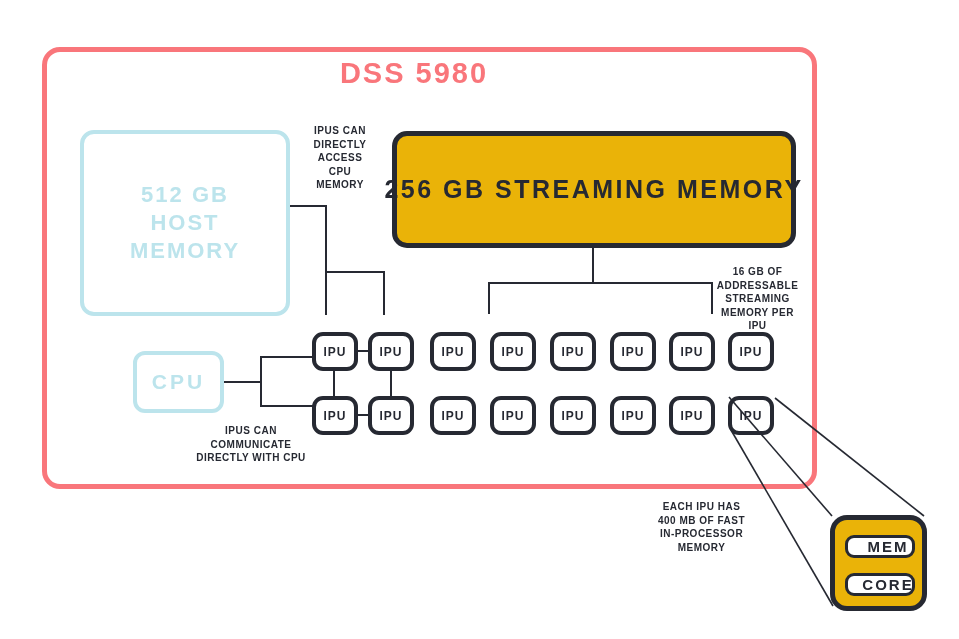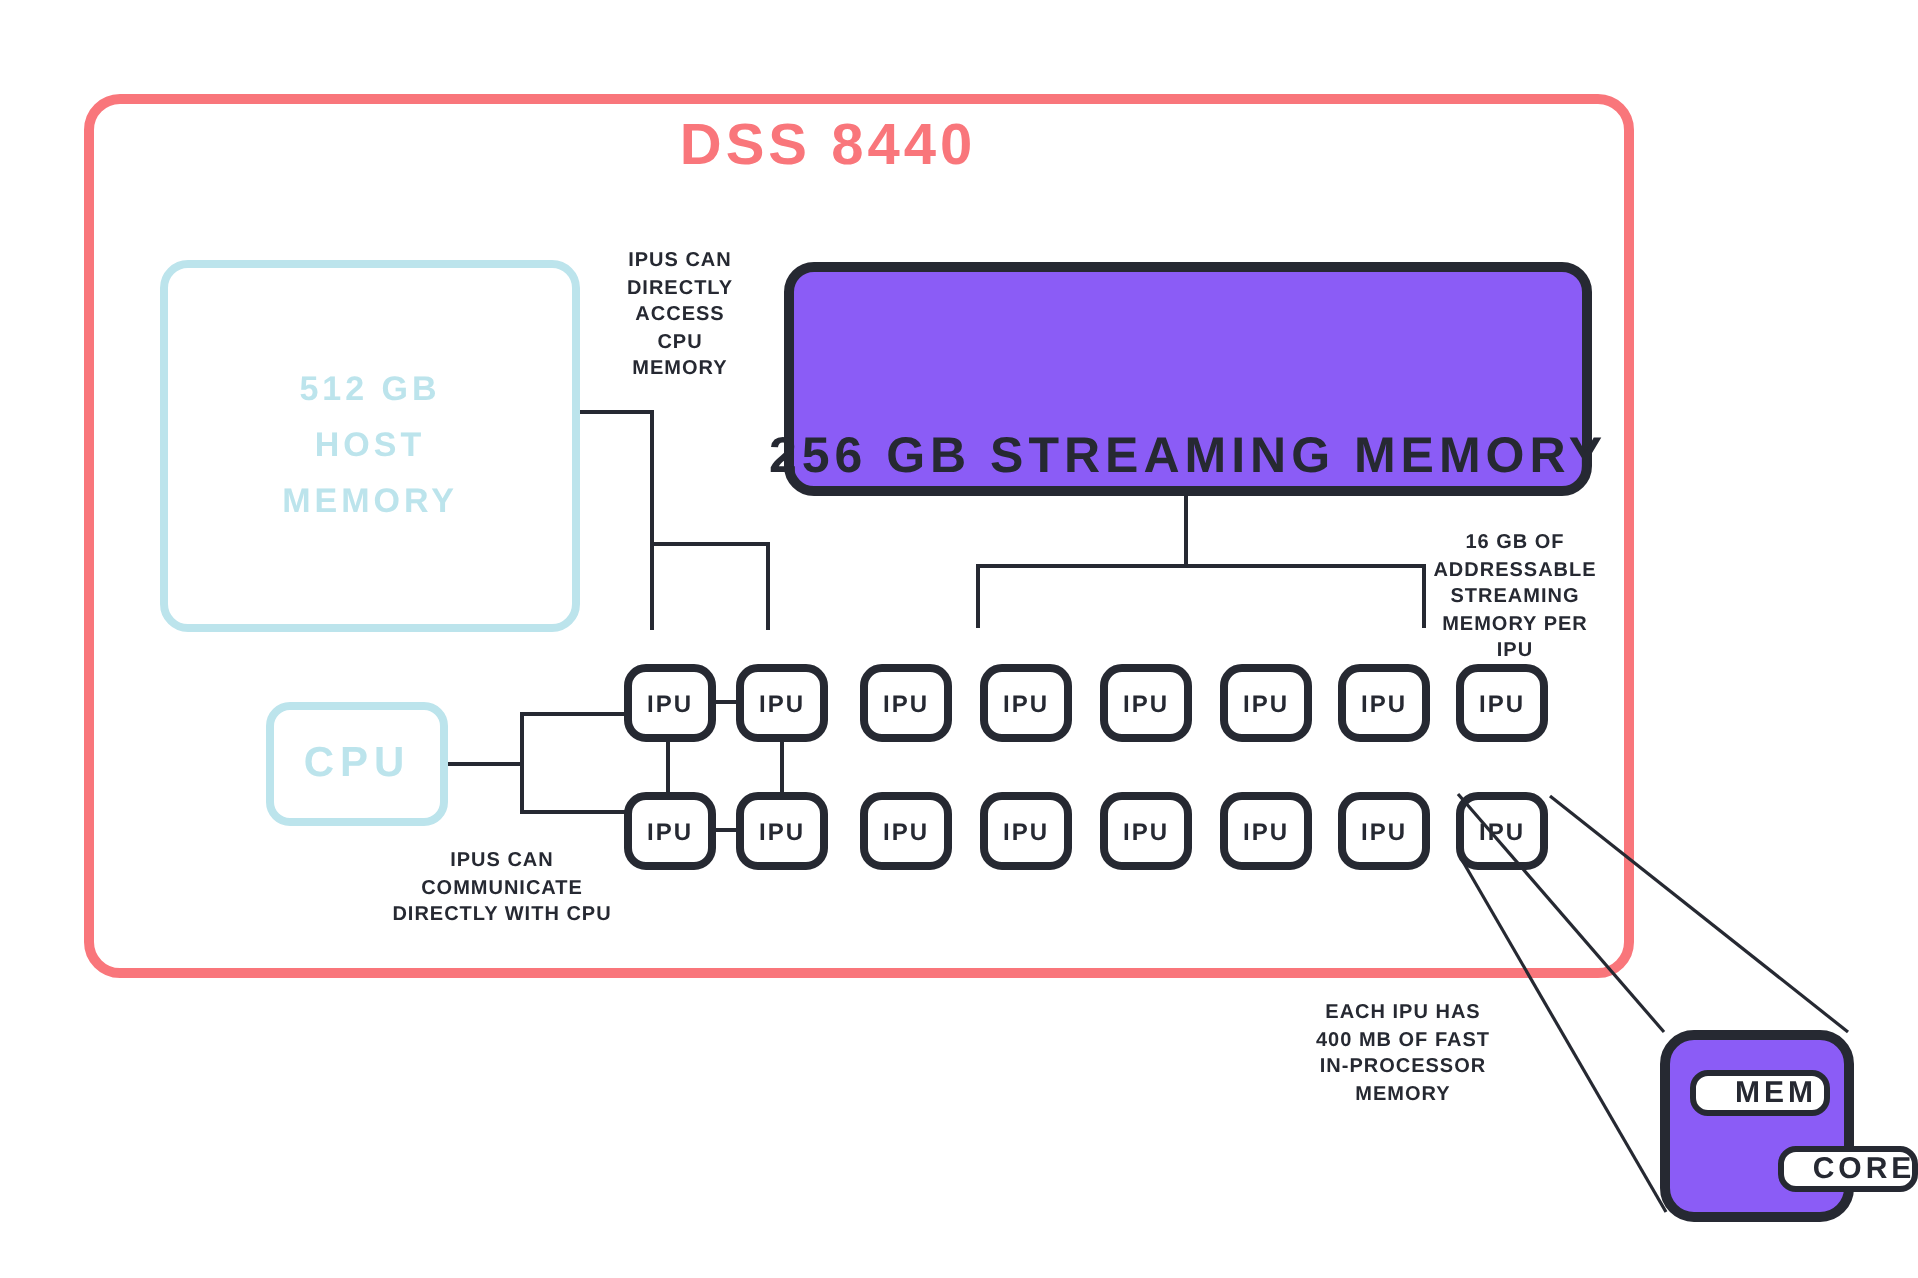--- a/index.html
+++ b/index.html
@@ -11,22 +11,22 @@
   .stage{
     position:relative;width:959px;height:639px;background:#ffffff;overflow:hidden;
     font-family:"Liberation Sans",sans-serif;font-weight:bold;color:var(--dark);
   }
   .abs{position:absolute;box-sizing:border-box;}
   
   .frame{
     border:5px solid var(--accent-pink);border-radius:18px;background:transparent;
   }
   .box-dark{
-    border:5px solid var(--dark);border-radius:15px;background:#8b5cf6;
-    display:flex;align-items:flex-end;justify-content:center;text-align:center;
+    border:5px solid var(--dark);border-radius:15px;background:#eab308;
+    display:flex;align-items:center;justify-content:center;text-align:center;
   }
   .box-blue{
     border:4px solid var(--light-blue);border-radius:14px;background:#ffffff;
     display:flex;align-items:center;justify-content:center;text-align:center;
     color:var(--light-blue);
   }
   .ipu{
     border:4px solid var(--dark);border-radius:11px;background:#ffffff;
     width:46px;height:39px;display:flex;align-items:center;justify-content:center;
     font-size:12px;letter-spacing:1px;
@@ -40,33 +40,33 @@
   .lineV{background:var(--dark);width:2px;}
   .anno{
     font-size:10px;line-height:13.5px;letter-spacing:0.5px;text-align:center;
     white-space:pre-line;color:var(--dark);
   }
   .title{
     color:var(--accent-pink);font-size:29px;letter-spacing:2px;text-align:center;
     white-space:nowrap;
   }
   .big-label{font-size:25px;letter-spacing:2.5px;white-space:nowrap;}
-  .hm-label{font-size:17px;letter-spacing:2px;line-height:28px;white-space:pre-line;}
+  .hm-label{font-size:22px;letter-spacing:2px;line-height:28px;white-space:pre-line;}
   .cpu-label{font-size:21px;letter-spacing:3px;}
   svg.overlay{position:absolute;left:0;top:0;pointer-events:none;}
   svg.overlay line{stroke:var(--dark);stroke-width:1.6;}
 </style>
 </head>
 <body>
 
 <div class="stage">
 
   <div class="abs frame" style="left:42px;top:47px;width:775px;height:442px;"></div>
 
-  <div class="abs title" style="left:329px;top:57px;width:170px;">DSS 8440</div>
+  <div class="abs title" style="left:329px;top:57px;width:170px;">DSS 5980</div>
 
   <div class="abs lineH" style="left:288px;top:205px;width:39px;"></div>
   <div class="abs lineV" style="left:325px;top:205px;height:110px;"></div>
   <div class="abs lineH" style="left:325px;top:271px;width:60px;"></div>
   <div class="abs lineV" style="left:383px;top:271px;height:44px;"></div>
 
   <div class="abs lineV" style="left:592px;top:247px;height:36px;"></div>
   <div class="abs lineH" style="left:488px;top:282px;width:225px;"></div>
   <div class="abs lineV" style="left:488px;top:282px;height:32px;"></div>
   <div class="abs lineV" style="left:711px;top:282px;height:32px;"></div>
@@ -160,21 +160,21 @@
 DIRECTLY WITH CPU</div>
   <div class="abs anno" style="left:623px;top:500px;width:157px;">EACH IPU HAS
 400 MB OF FAST
 IN-PROCESSOR
 MEMORY</div>
 
   <div class="abs box-dark" style="left:830px;top:515px;width:97px;height:96px;border-radius:17px;"></div>
   <div class="abs mini" style="left:845px;top:535px;width:70px;height:23px;">
       <span>MEM</span>
     </div>
-  <div class="abs mini" style="left:845px;top:573px;width:70px;height:23px;margin-left:44px;">
+  <div class="abs mini" style="left:845px;top:573px;width:70px;height:23px;">
       <span>CORE</span>
     </div>
 
   <svg class="overlay" width="959" height="639" viewBox="0 0 959 639">
     <line x1="729" y1="397" x2="832" y2="516"></line>
     <line x1="775" y1="398" x2="924" y2="516"></line>
     <line x1="731" y1="430" x2="833" y2="606"></line>
   </svg>
 
 </div>

